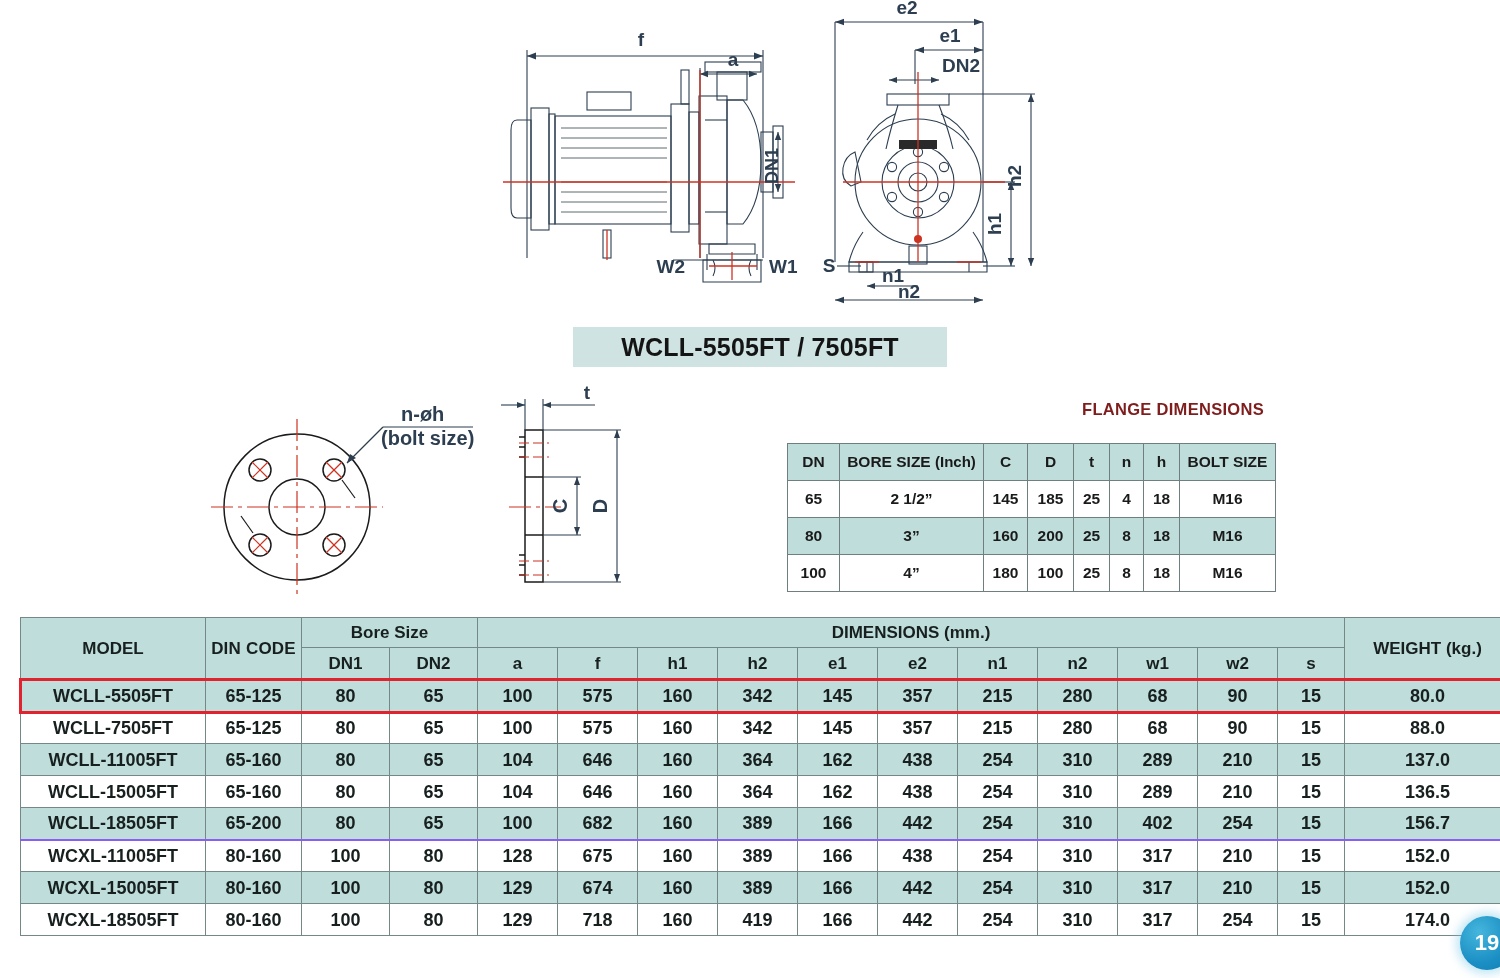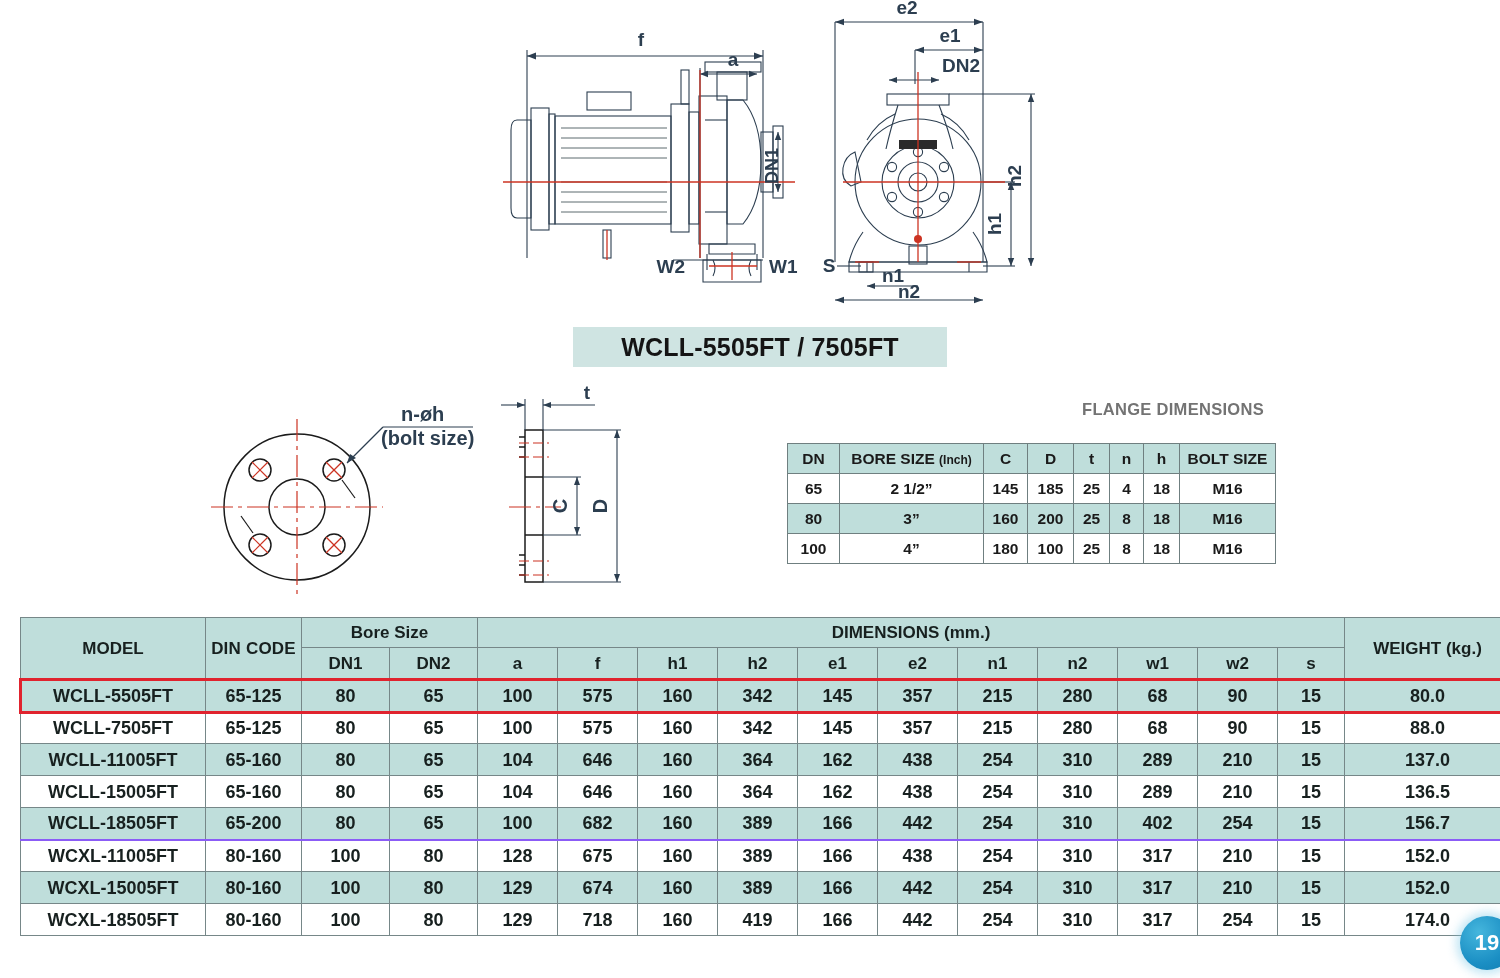--- a/index.html
+++ b/index.html
@@ -28,50 +28,50 @@
     display: flex; align-items: center; justify-content: center;
     font-size: 25px; font-weight: bold; letter-spacing: .2px;
     color: #141414;
   }
 
   
   #flange-title {
     position: absolute;
     left: 1082px; top: 400px;
     font-size: 16.5px; font-weight: bold; letter-spacing: .3px;
-    color: #737373;
+    color: #7f1d1d;
   }
 
   
   #flange-table {
     position: absolute;
     left: 787px; top: 443px;
     border-collapse: collapse;
     font-size: 15.5px;
     color: #1a1a1a;
   }
   #flange-table td, #flange-table th {
     border: 1px solid #6f7f80;
     text-align: center;
     font-weight: bold;
     padding: 0;
-    height: 30px;
+    height: 37px;
     background: #ffffff;
   }
   #flange-table thead th { background: #bfdedb; font-size: 15.5px; }
   #flange-table tbody tr.alt td { background: #bfdedb; }
   .fc-dn   { width: 52px; }
   .fc-bore { width: 144px; }
   .fc-c    { width: 44px; }
   .fc-d    { width: 46px; }
   .fc-t    { width: 36px; }
   .fc-n    { width: 34px; }
   .fc-h    { width: 36px; }
   .fc-bolt { width: 96px; }
-  .small-inch { font-size: 12px; }
+  .small-inch { font-size: 15px; }
 
   
   #main-table {
     position: absolute;
     left: 20px; top: 617px;
     width: 1460px;
     border-collapse: collapse;
     font-size: 17px;
     color: #17201f;
     table-layout: fixed;

